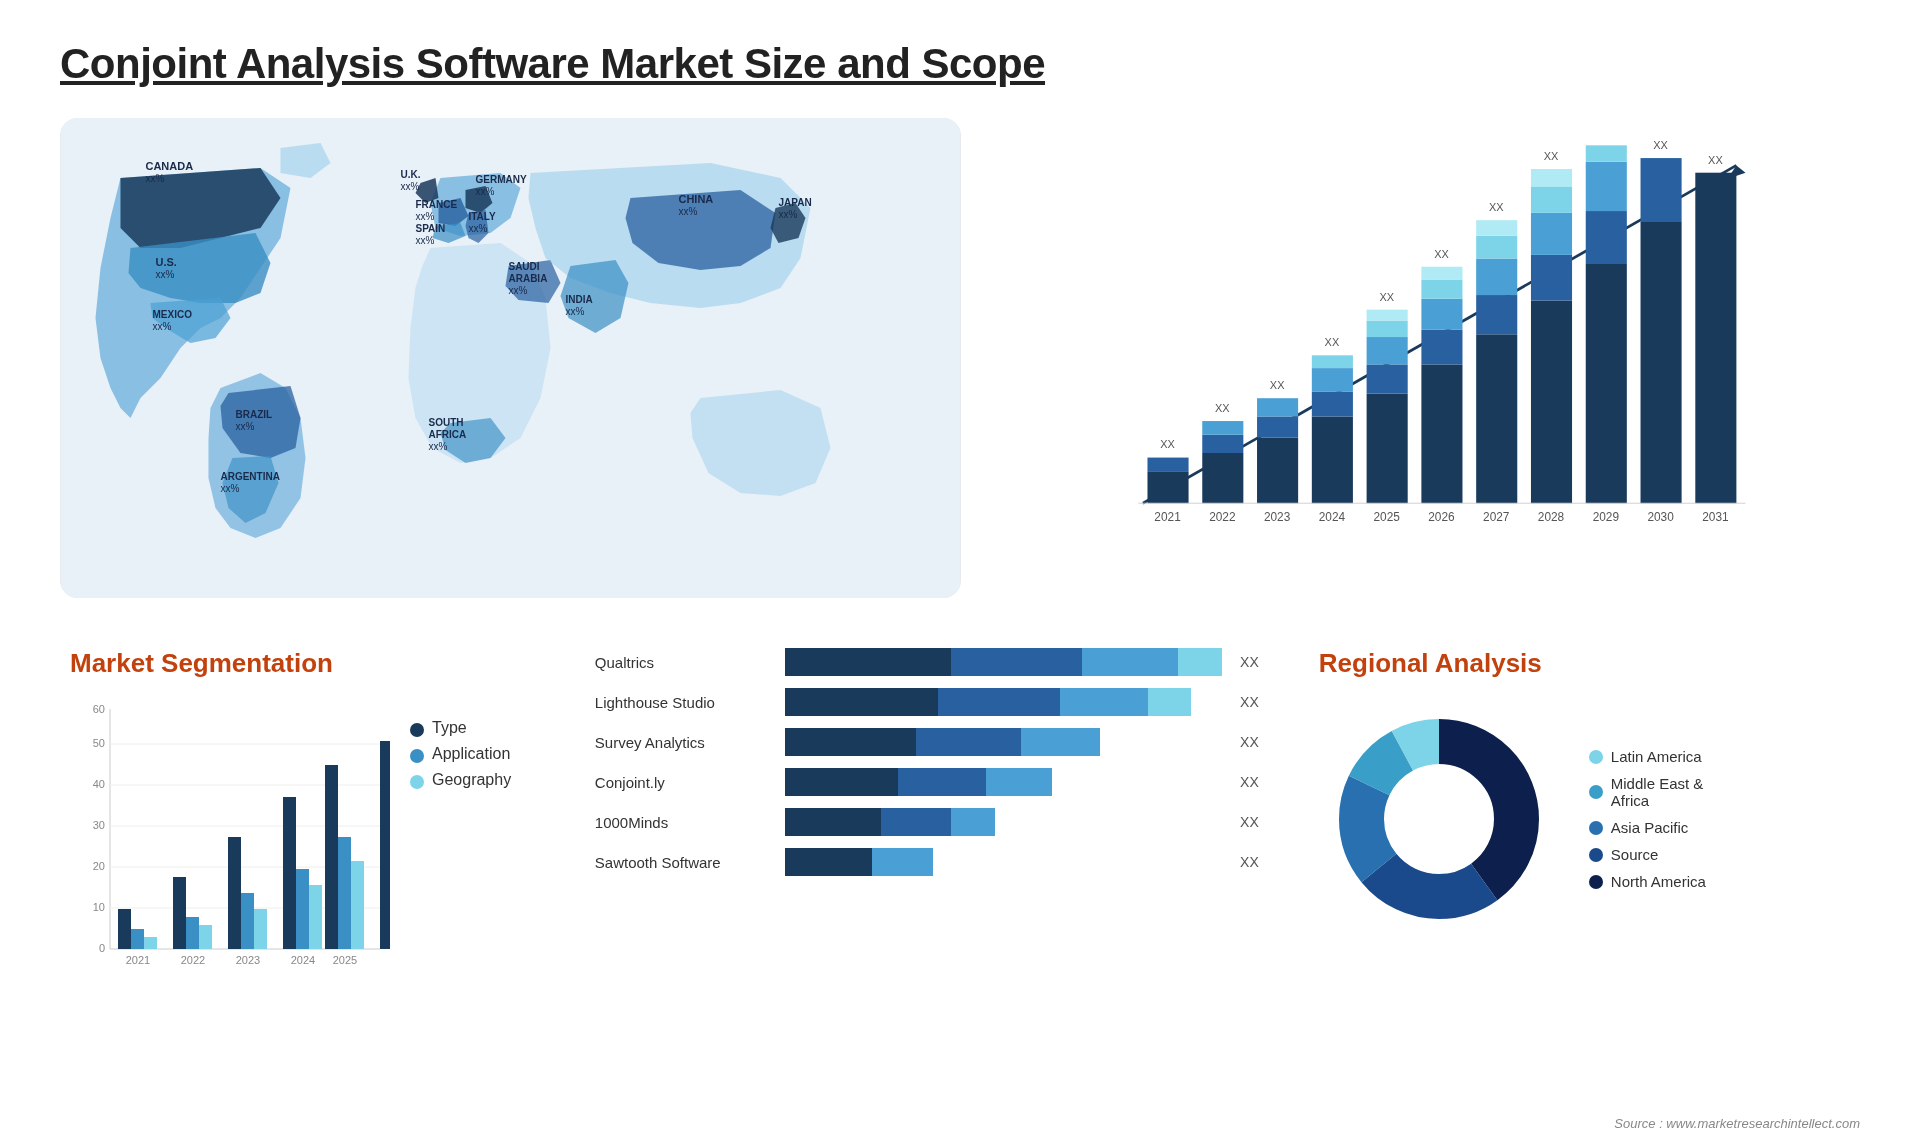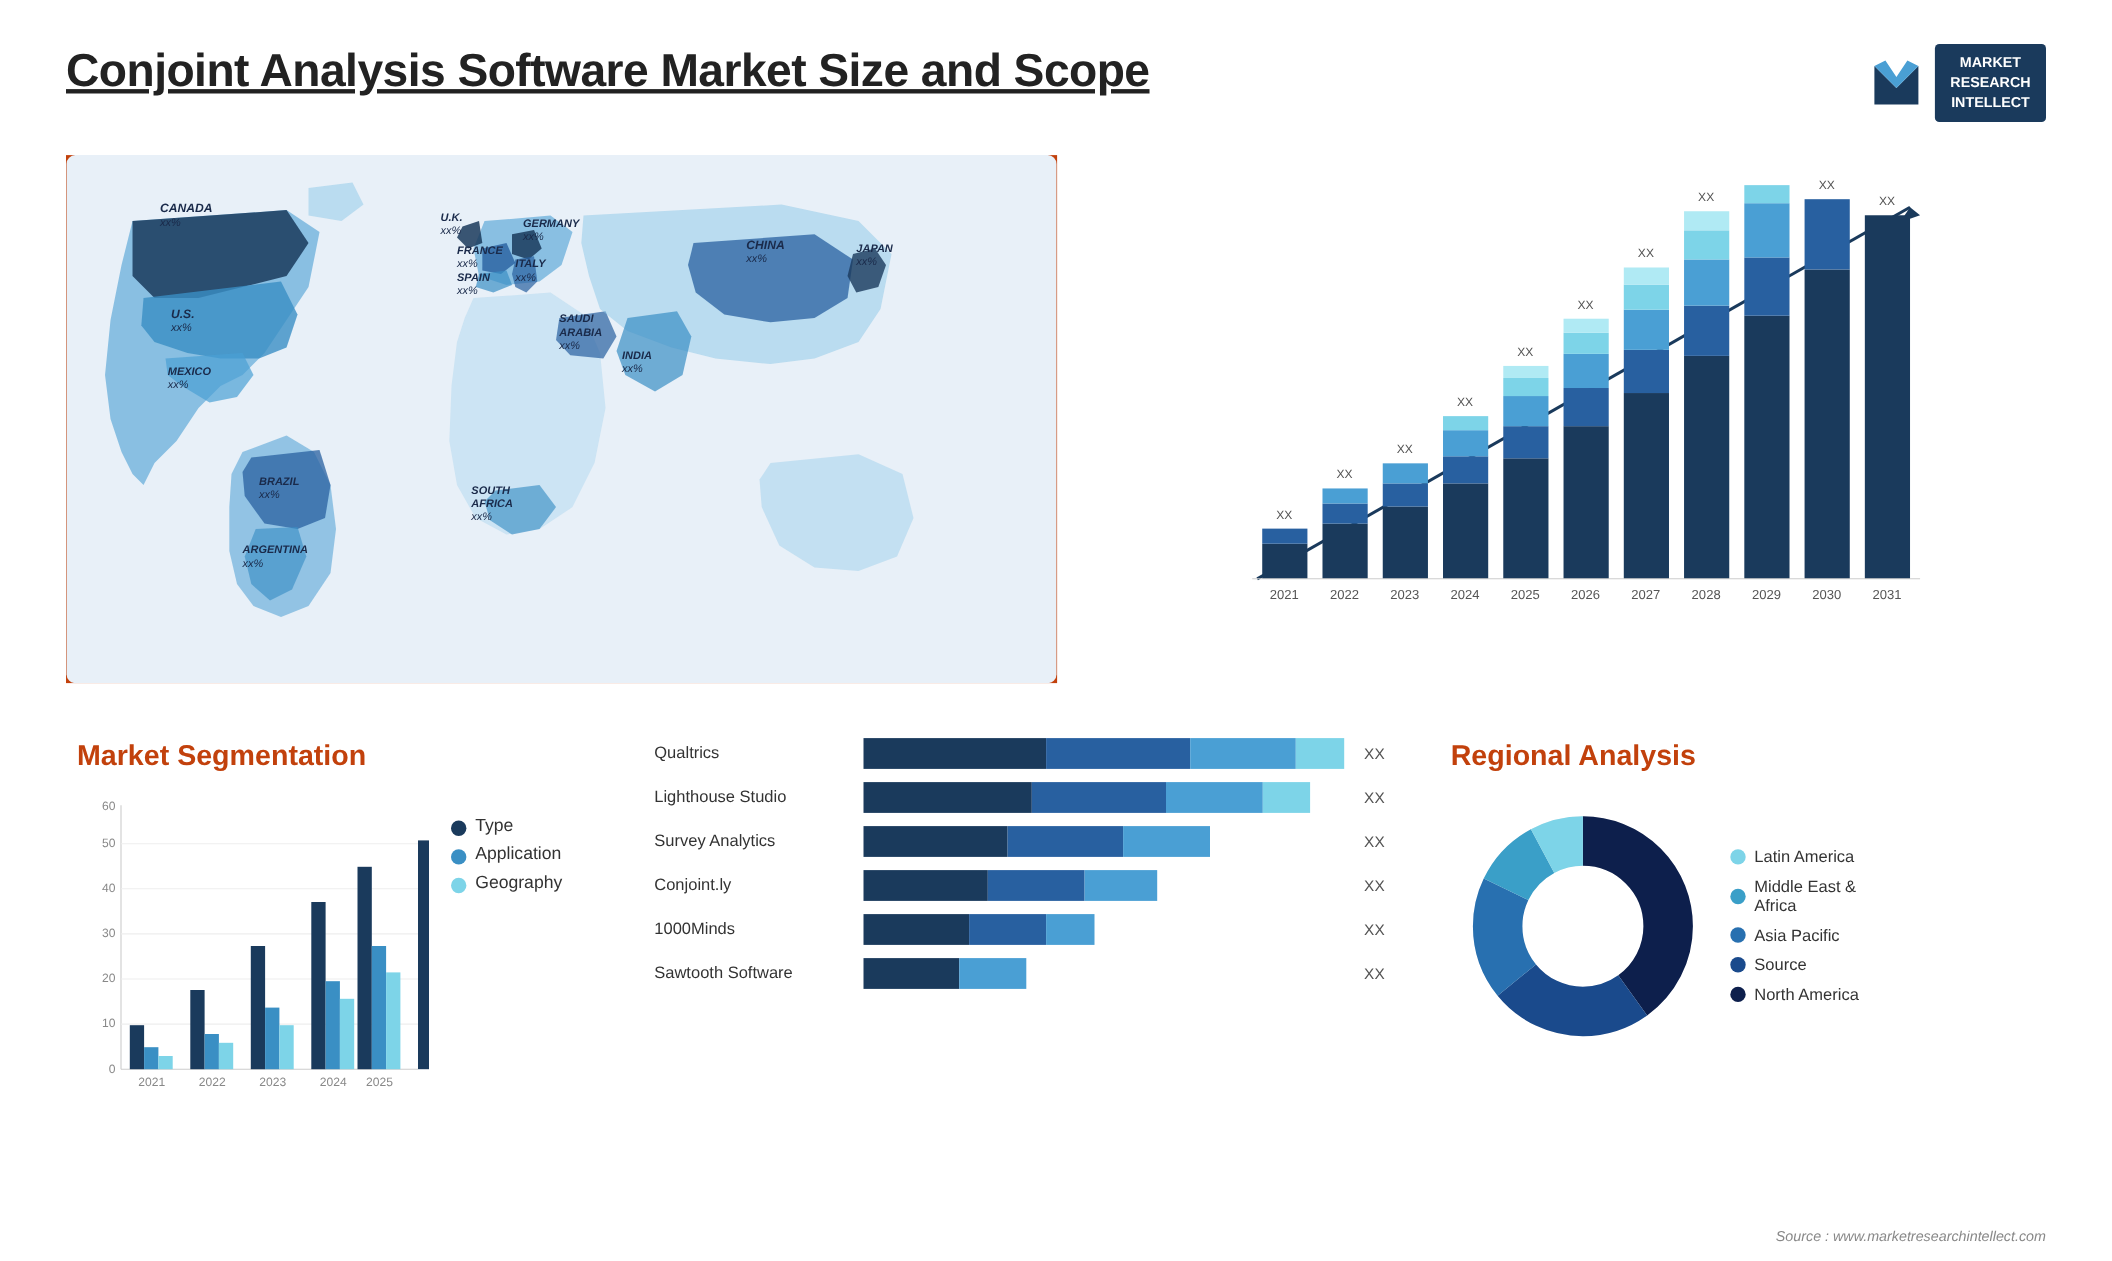--- a/index.html
+++ b/index.html
@@ -55,24 +55,23 @@
     
     .top-section {
       display: flex;
       gap: 40px;
       margin-bottom: 40px;
       height: 480px;
     }
     .map-section {
       flex: 1.1;
       position: relative;
-      background: #c2410c;
-      border-radius: 0;
+      background: #e5e5e5;
+      border-radius: 18px;
       overflow: hidden;
-      font-style: italic;
     }
     .chart-section {
       flex: 1;
       position: relative;
       padding: 20px 20px 40px 20px;
     }
 
     
     .world-map {
       width: 100%;
@@ -151,21 +150,21 @@
       font-size: 14px;
       color: #555;
       margin-left: 8px;
       align-self: center;
     }
 
     
     .regional-container {
       display: flex;
       align-items: center;
-      gap: 14px;
+      gap: 30px;
     }
     .donut-svg {
       flex-shrink: 0;
     }
     .regional-legend {
       display: flex;
       flex-direction: column;
       gap: 10px;
     }
     .regional-legend-item {
@@ -191,32 +190,20 @@
       font-style: italic;
     }
   </style>
 </head>
 <body>
 
 <div class="page-container">
 
   <div class="header">
     <h1 class="page-title">Conjoint Analysis Software Market Size and Scope</h1>
-    <div class="logo-container">
-
-      <svg class="logo-icon" viewBox="0 0 50 50">
-        <polygon points="5,45 5,10 25,30 45,10 45,45" fill="#1a3a5c"></polygon>
-        <polygon points="5,10 25,30 45,10 35,5 25,20 15,5" fill="#4a9fd4"></polygon>
-      </svg>
-      <div class="logo-box">
-        <div>MARKET</div>
-        <div>RESEARCH</div>
-        <div>INTELLECT</div>
-      </div>
-    </div>
   </div>
 
   <div class="top-section">
 
     <div class="map-section">
       <svg class="world-map" viewBox="0 0 900 480" preserveAspectRatio="xMidYMid meet">
 
         <rect width="900" height="480" fill="#e8f0f8" rx="8"></rect>
 
         <path d="M 60,60 L 200,50 L 230,70 L 220,120 L 200,150 L 180,180 L 160,200 L 140,210 L 120,230 L 100,260 L 80,280 L 70,300 L 60,290 L 50,270 L 40,240 L 35,200 L 40,150 L 50,100 Z" fill="#4a9fd4" opacity="0.6"></path>

